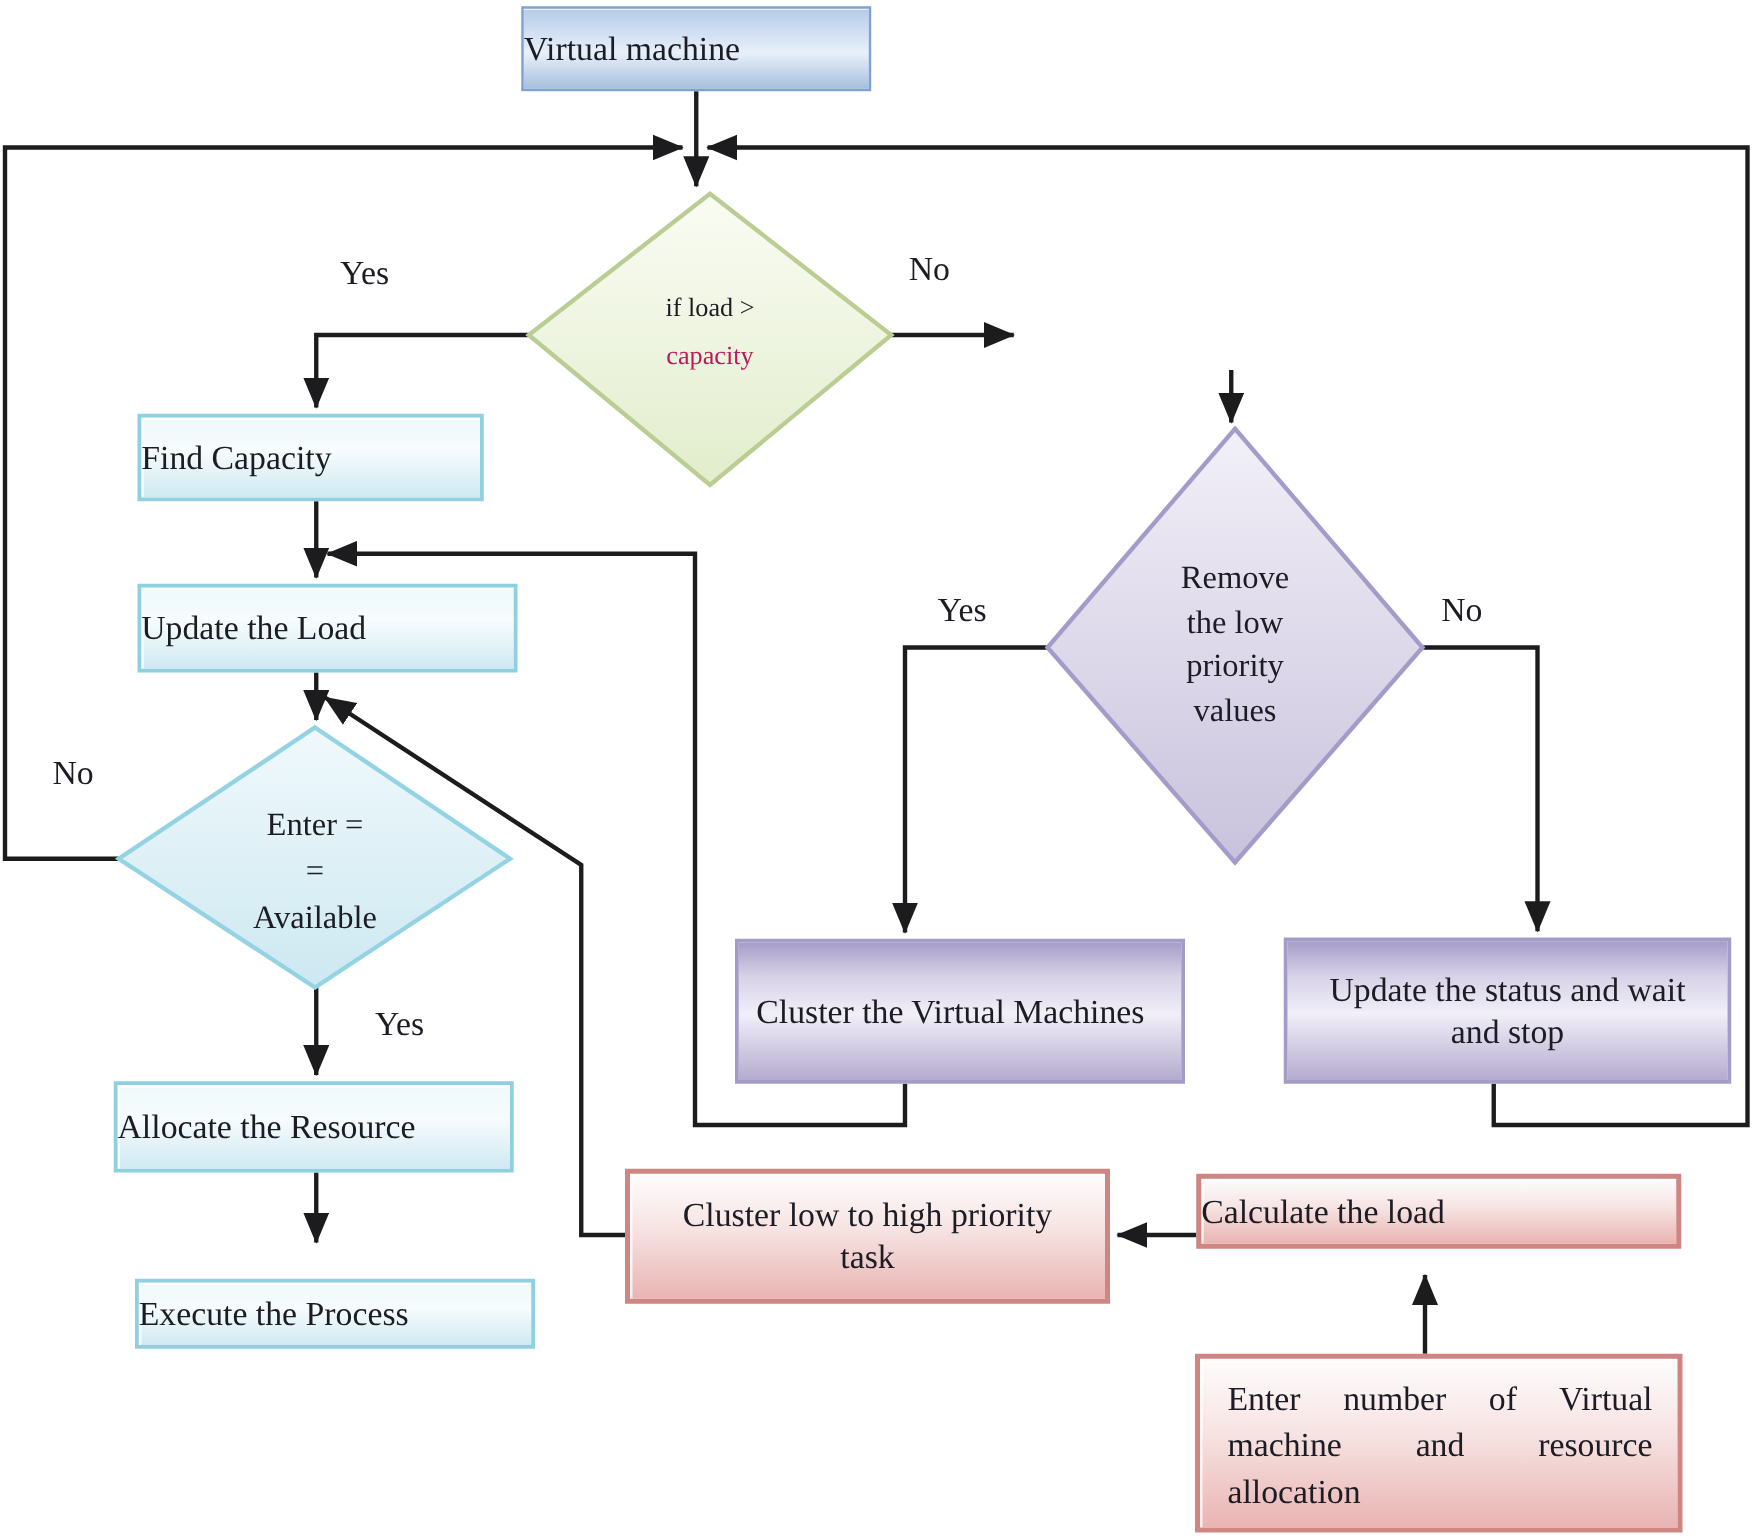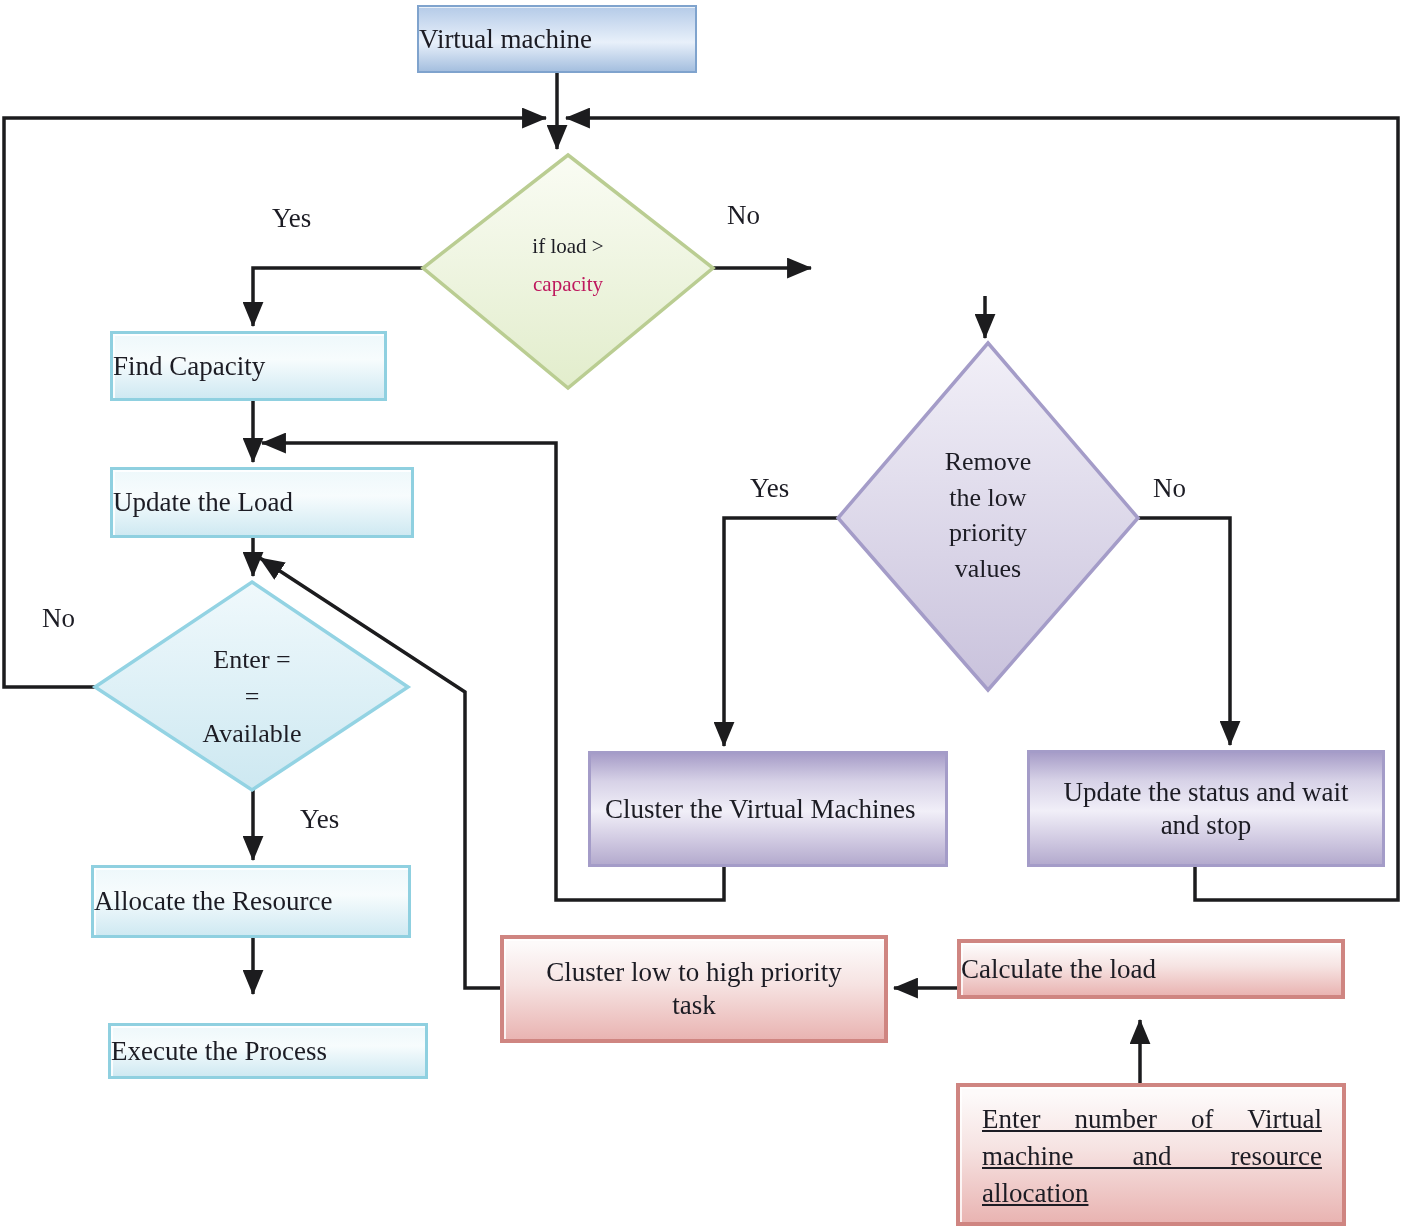--- a/index.html
+++ b/index.html
@@ -29,21 +29,21 @@
   .node-pink{
     border:4px solid #cf8581;
     background:linear-gradient(180deg,#fdfafa 5%,#f6e3e2 45%,#e9b4b2 100%);
     box-shadow:inset 1px 1px 0 1px rgba(255,255,255,.8);
   }
   .edge-label{position:absolute;z-index:3;font-size:27px;}
   .diamond-text{position:absolute;z-index:3;text-align:center;font-size:26px;}
   .red{color:#be185d;}
   .clip-text{overflow:hidden;}
   .justify-text{
-    display:block;text-align:justify;padding:14px 20px 0 22px;line-height:37px;text-decoration:underline;
+    display:block;text-align:justify;padding:14px 20px 0 22px;line-height:37px;
   }
 </style>
 </head>
 <body>
 
 <div class="canvas">
 
   <svg width="1403" height="1230" viewBox="0 0 1403 1230">
     <defs>
       <marker id="ah" viewBox="0 0 12 10" markerUnits="userSpaceOnUse" markerWidth="25" markerHeight="21" refX="11.5" refY="5" orient="auto">

